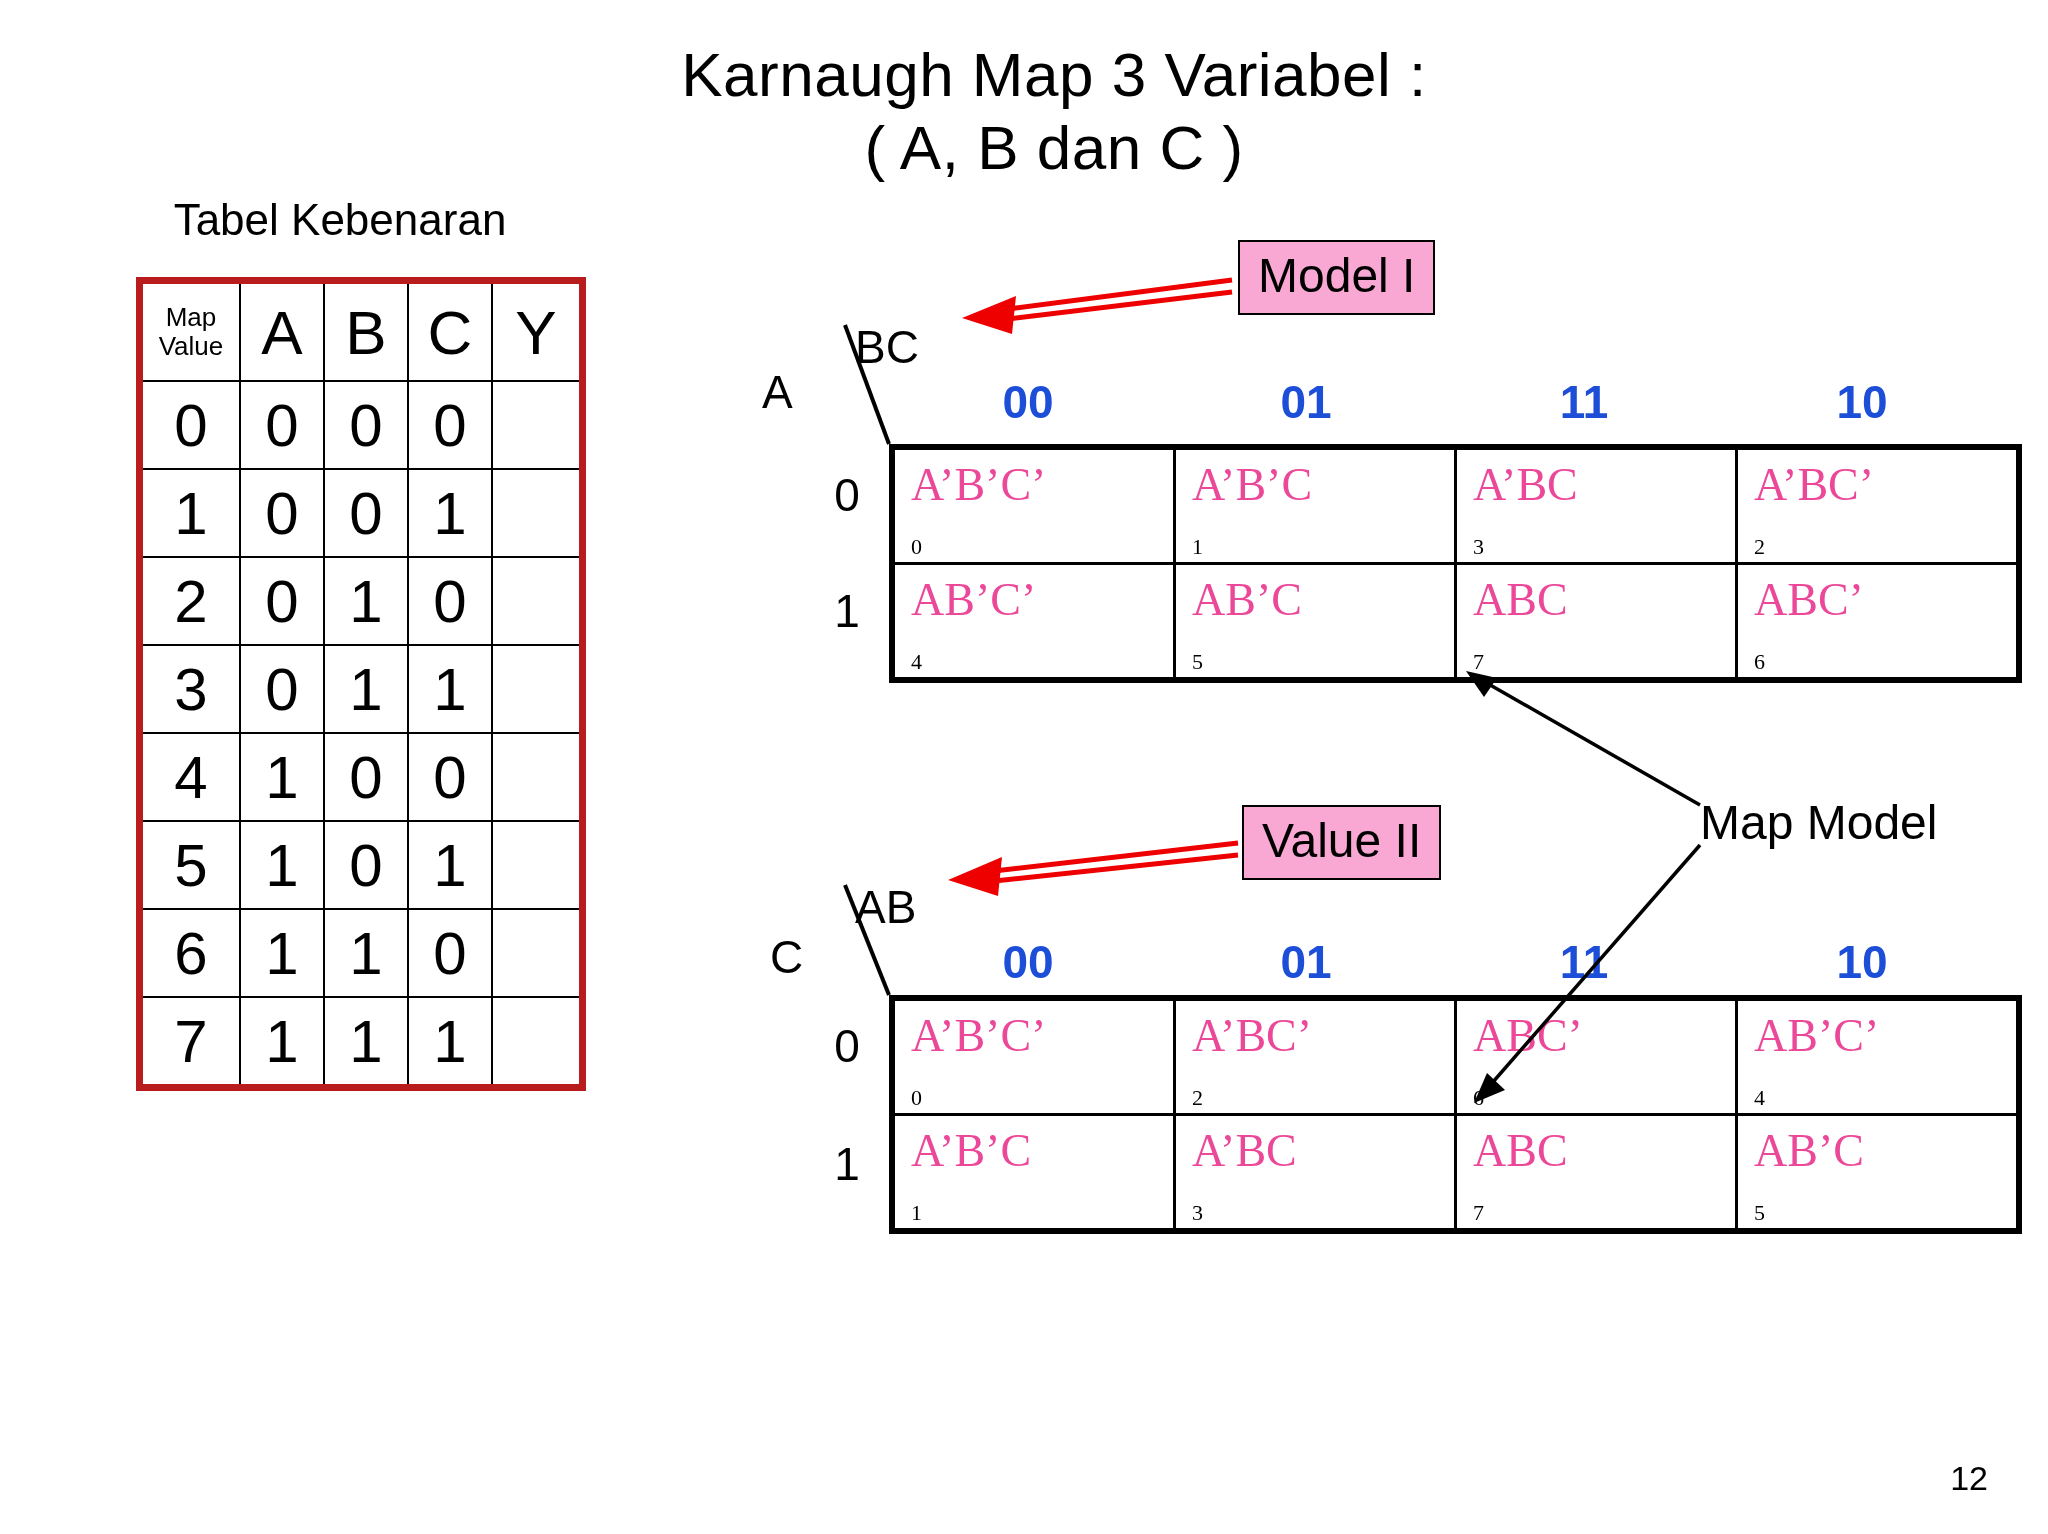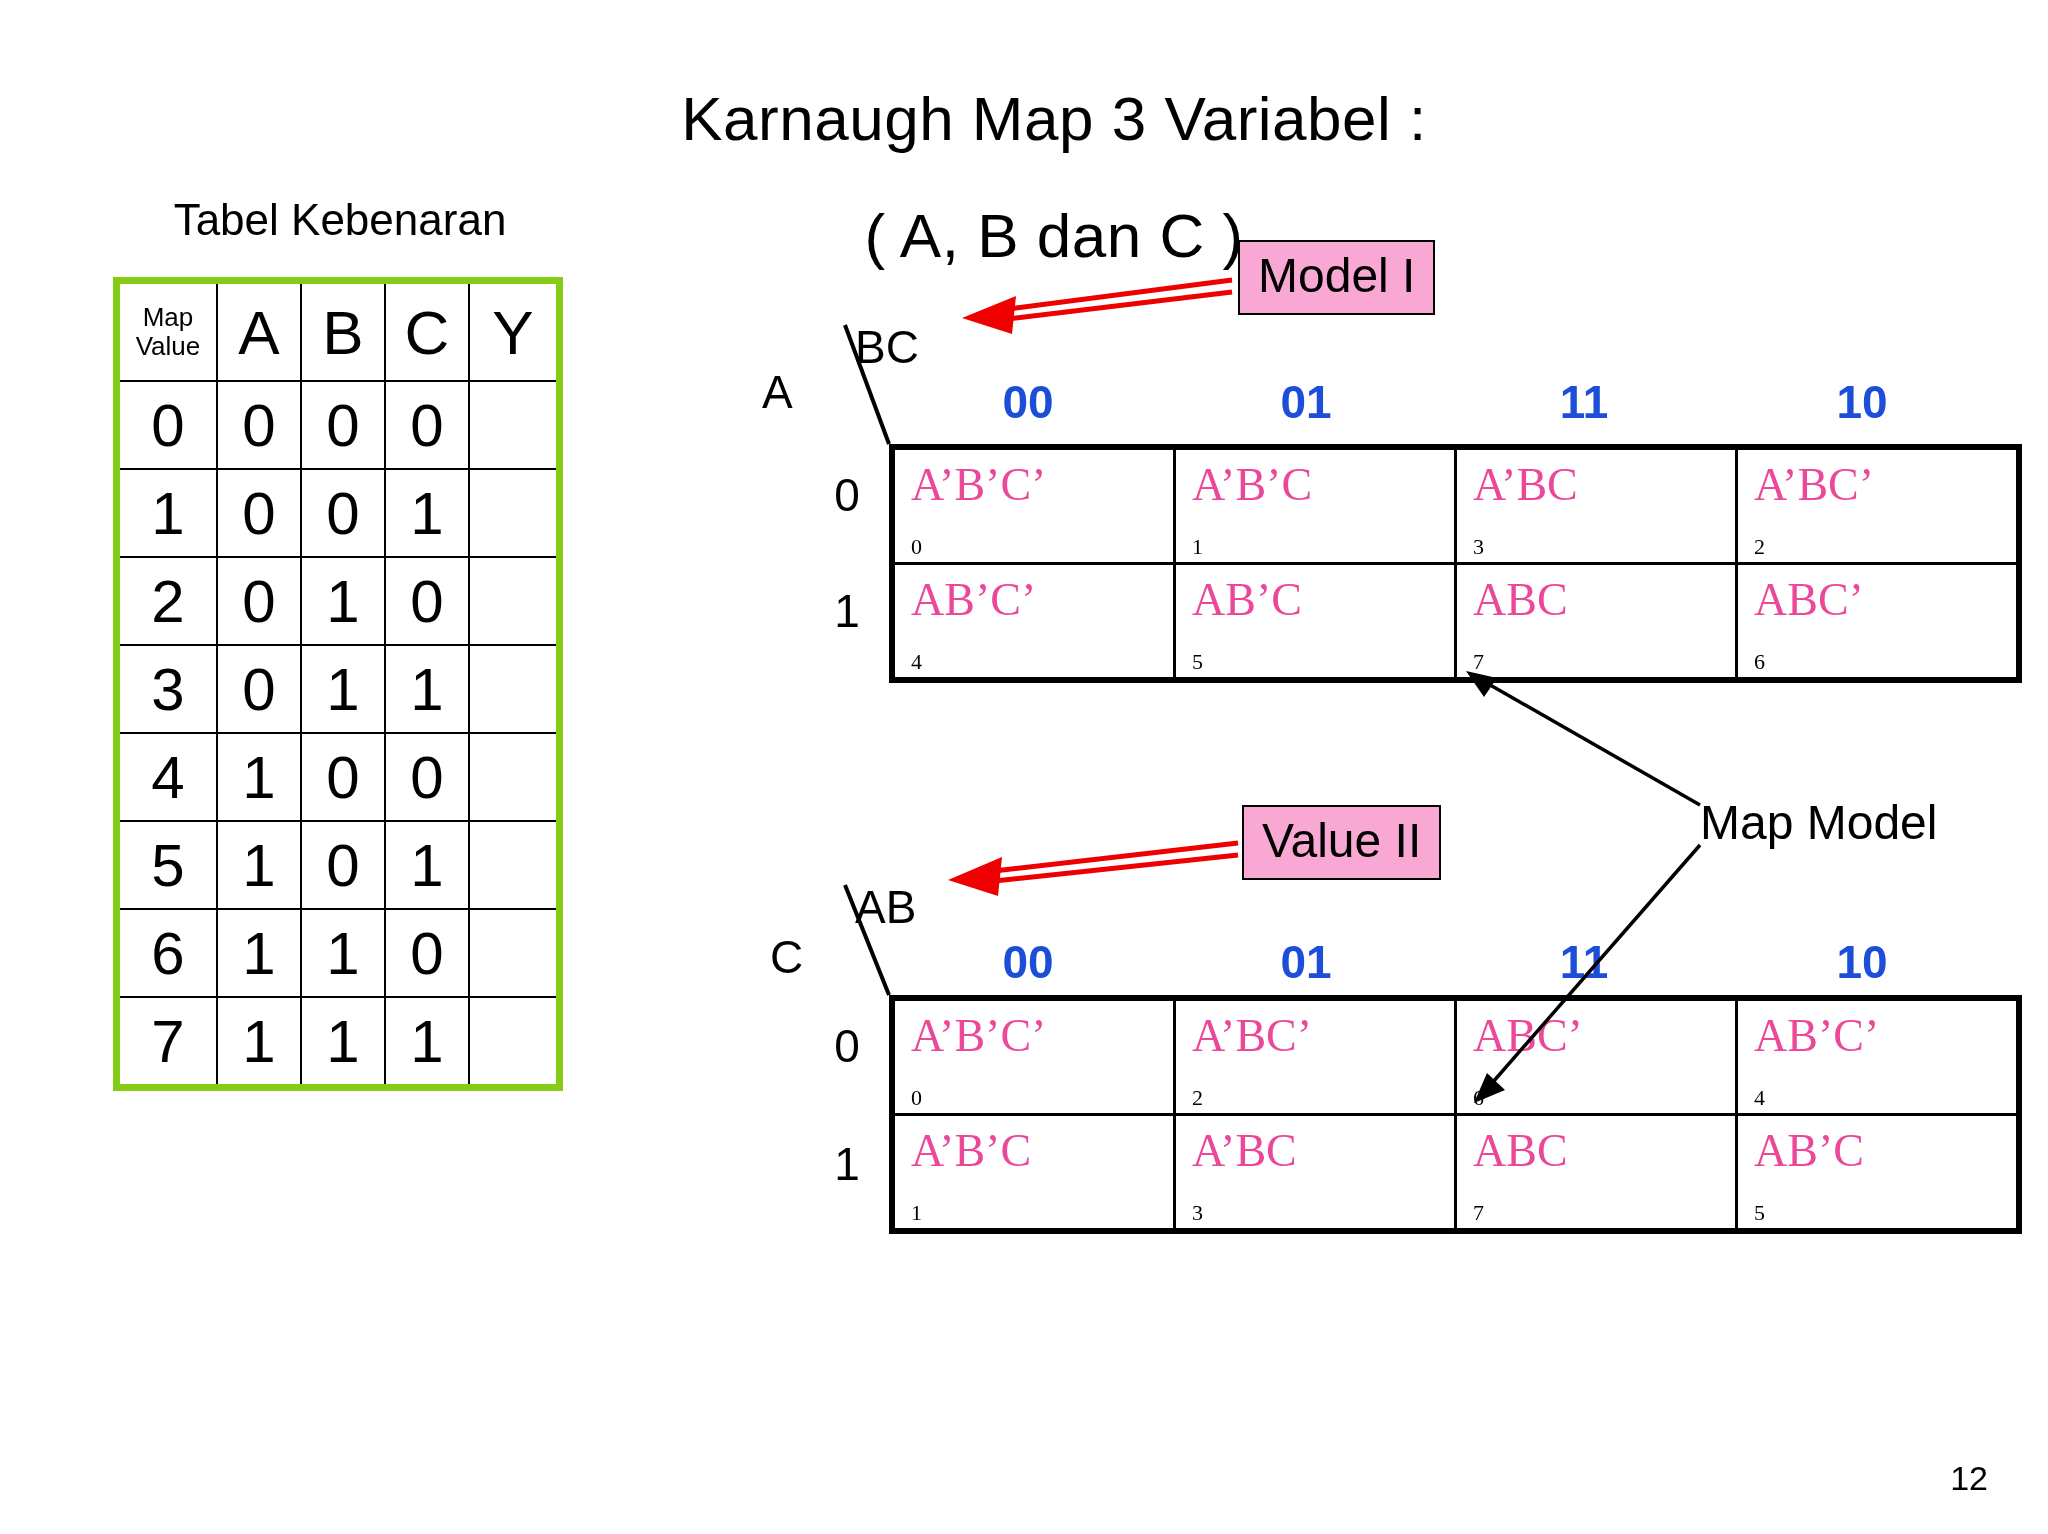--- a/index.html
+++ b/index.html
@@ -7,32 +7,31 @@
     width:2048px;height:1534px;position:relative;background:#ffffff;
     font-family:"Liberation Sans", sans-serif;overflow:hidden;
   }
   .abs{position:absolute;}
 
   
   #title-block{left:0;top:38px;width:2048px;text-align:center;}
   #title-block .tline{
     font-size:62px;color:#000;line-height:1.18;letter-spacing:0.5px;
     font-family:"Liberation Sans", sans-serif;
-    margin-top:44px;
   }
   #title-line1{padding-left:60px;}
   #title-line2{padding-left:60px;}
 
   
   #tt-caption{
     left:130px;top:195px;width:420px;text-align:center;
     font-size:44px;color:#000;
   }
   #truth-table{
-    left:113px;top:277px;border-collapse:collapse;border:7px solid #84cc16;
+    left:136px;top:277px;border-collapse:collapse;border:7px solid #b91c1c;
     background:#fff;
   }
   #truth-table td{
     border:2.5px solid #000;text-align:center;vertical-align:middle;
     color:#000;padding:0;
   }
   #truth-table td.c-map{width:96px;}
   #truth-table td.c-v{width:82px;}
   #truth-table td.c-y{width:86px;}
   #truth-table tr.hdr td{height:96px;}

